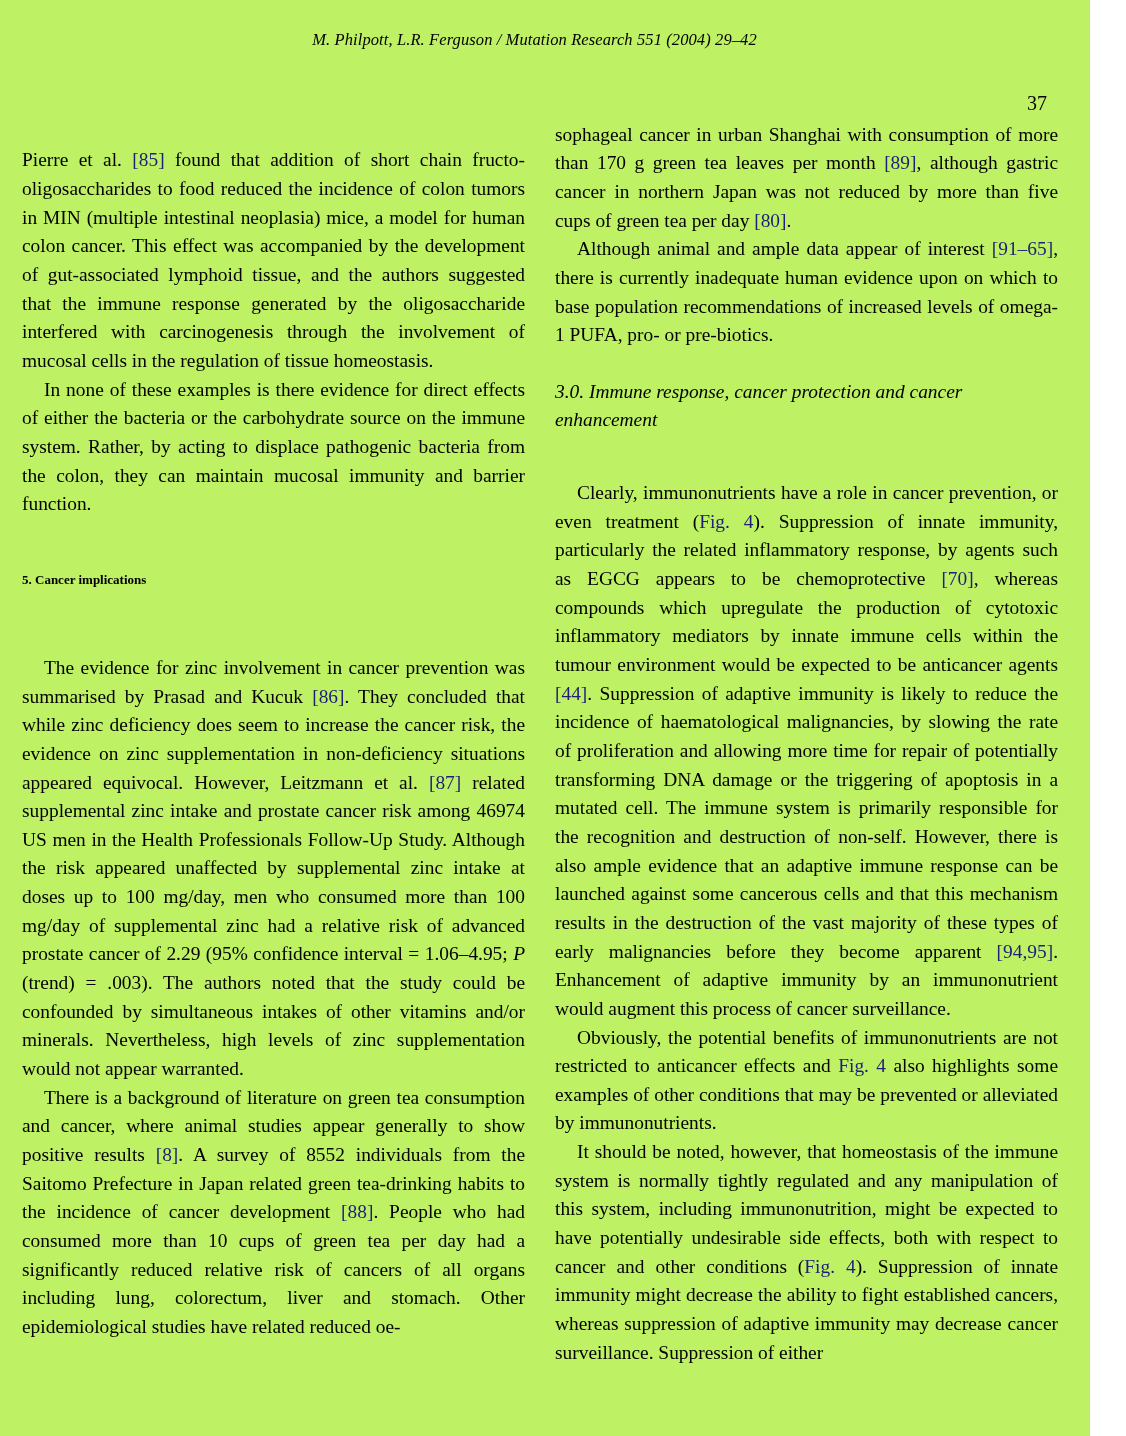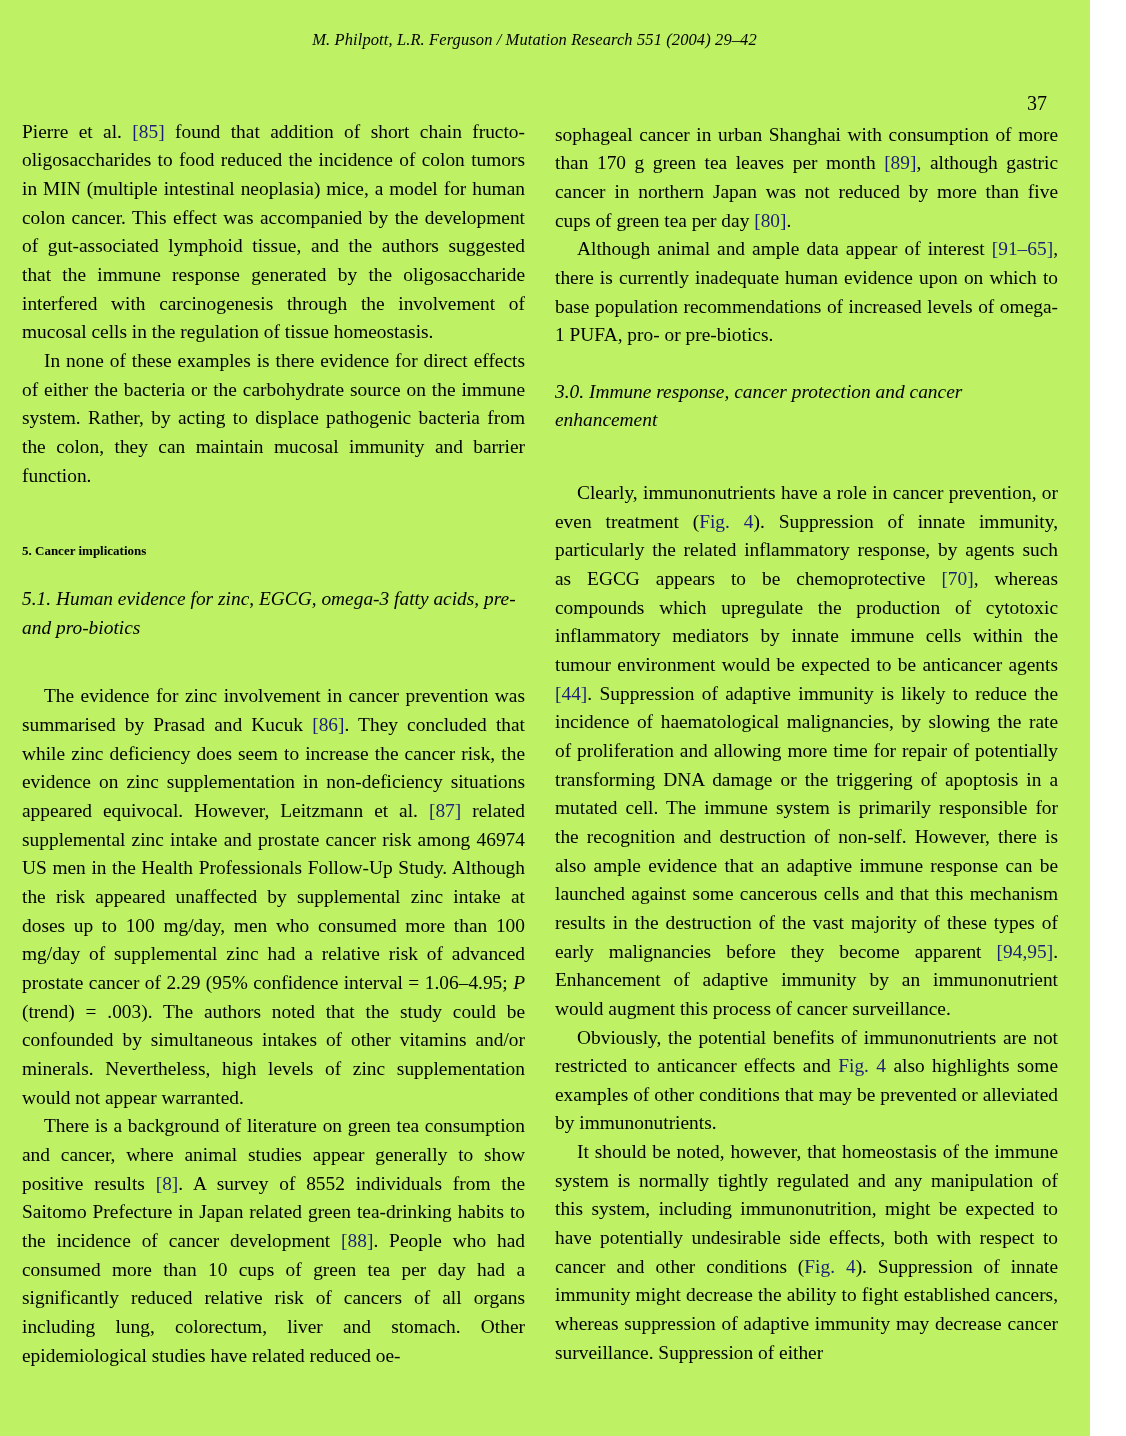--- a/index.html
+++ b/index.html
@@ -121,21 +121,20 @@
     <div class="col">
 
       <p class="body-text noindent"><span>Pierre et al. </span><span class="ref">[85]</span><span> found that addition of short chain fructo-oligosaccharides to food reduced the incidence of colon tumors in MIN (multiple intestinal neoplasia) mice, a model for human colon cancer. This effect was accompanied by the development of gut-associated lymphoid tissue, and the authors suggested that the immune response generated by the oligosaccharide interfered with carcinogenesis through the involvement of mucosal cells in the regulation of tissue homeostasis.</span></p>
 
       <p class="body-text indent">In none of these examples is there evidence for direct effects of either the bacteria or the carbohydrate source on the immune system. Rather, by acting to displace pathogenic bacteria from the colon, they can maintain mucosal immunity and barrier function.</p>
 
       <div class="sp-before-section"></div>
       <h2 class="section-head">5. Cancer implications</h2>
       <div class="sp-after-section"></div>
 
-      <h3 class="subsection-head">5.1. Human evidence for zinc, EGCG, omega-3 fatty acids, pre- and pro-biotics</h3>
       <div class="sp-after-sub"></div>
 
       <p class="body-text indent"><span>The evidence for zinc involvement in cancer prevention was summarised by Prasad and Kucuk </span><span class="ref">[86]</span><span>. They concluded that while zinc deficiency does seem to increase the cancer risk, the evidence on zinc supplementation in non-deficiency situations appeared equivocal. However, Leitzmann et al. </span><span class="ref">[87]</span><span> related supplemental zinc intake and prostate cancer risk among 46974 US men in the Health Professionals Follow-Up Study. Although the risk appeared unaffected by supplemental zinc intake at doses up to 100 mg/day, men who consumed more than 100 mg/day of supplemental zinc had a relative risk of advanced prostate cancer of 2.29 (95% confidence interval = 1.06–4.95; </span><span class="ital">P</span><span> (trend) = .003). The authors noted that the study could be confounded by simultaneous intakes of other vitamins and/or minerals. Nevertheless, high levels of zinc supplementation would not appear warranted.</span></p>
 
       <p class="body-text indent"><span>There is a background of literature on green tea consumption and cancer, where animal studies appear generally to show positive results </span><span class="ref">[8]</span><span>. A survey of 8552 individuals from the Saitomo Prefecture in Japan related green tea-drinking habits to the incidence of cancer development </span><span class="ref">[88]</span><span>. People who had consumed more than 10 cups of green tea per day had a significantly reduced relative risk of cancers of all organs including lung, colorectum, liver and stomach. Other epidemiological studies have related reduced oe-</span></p>
 
     </div>
 
     <div class="col">
 

